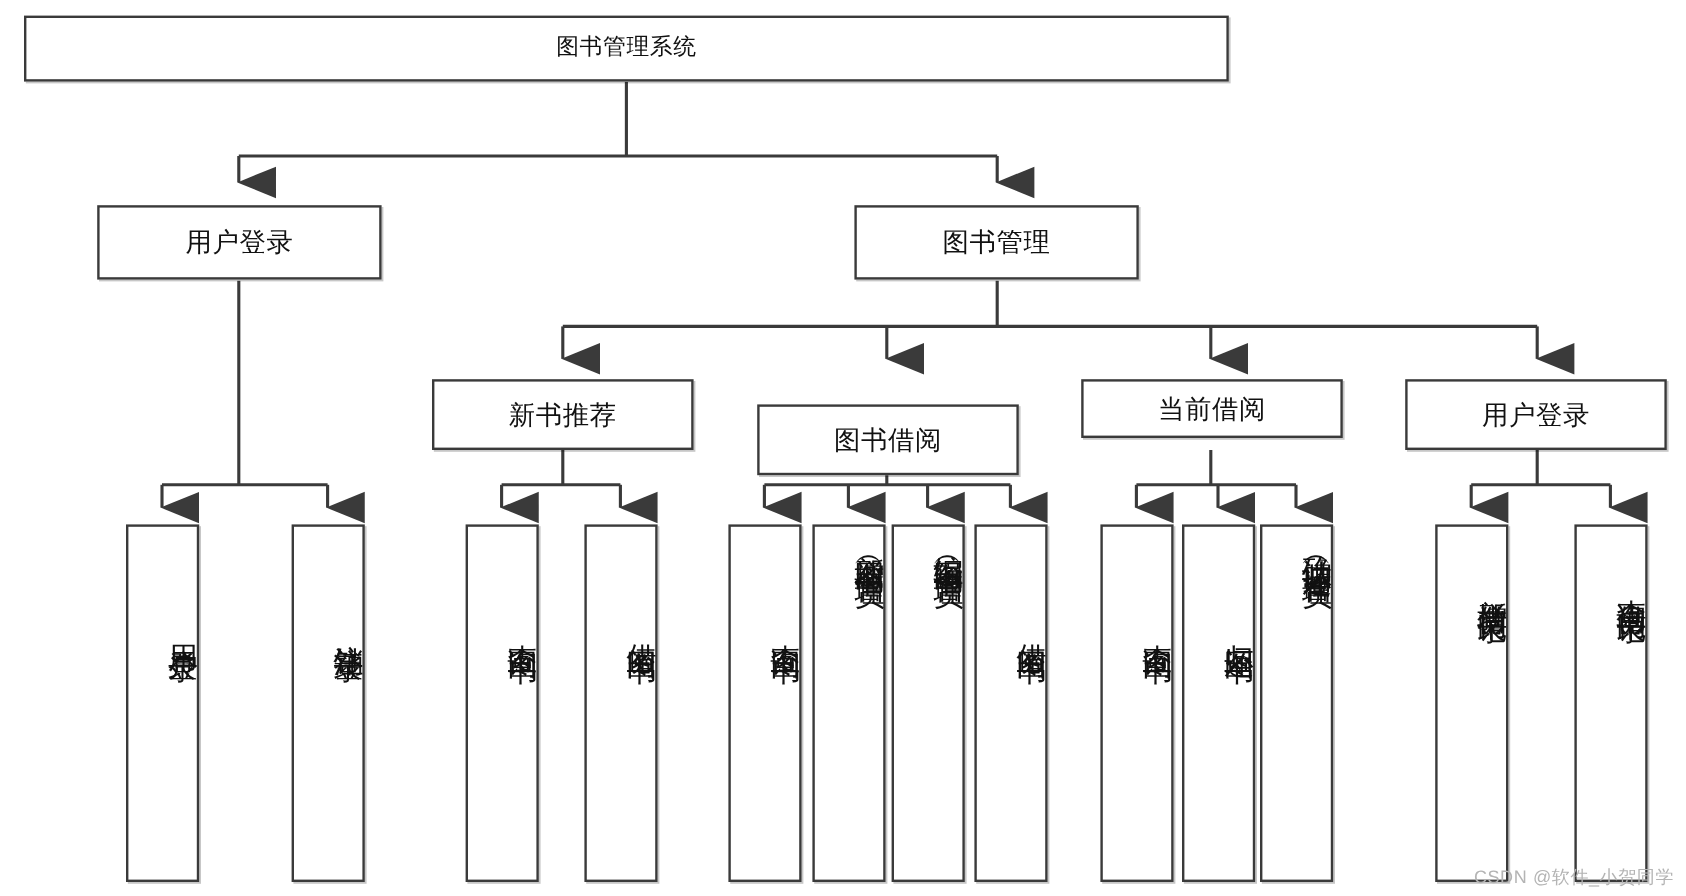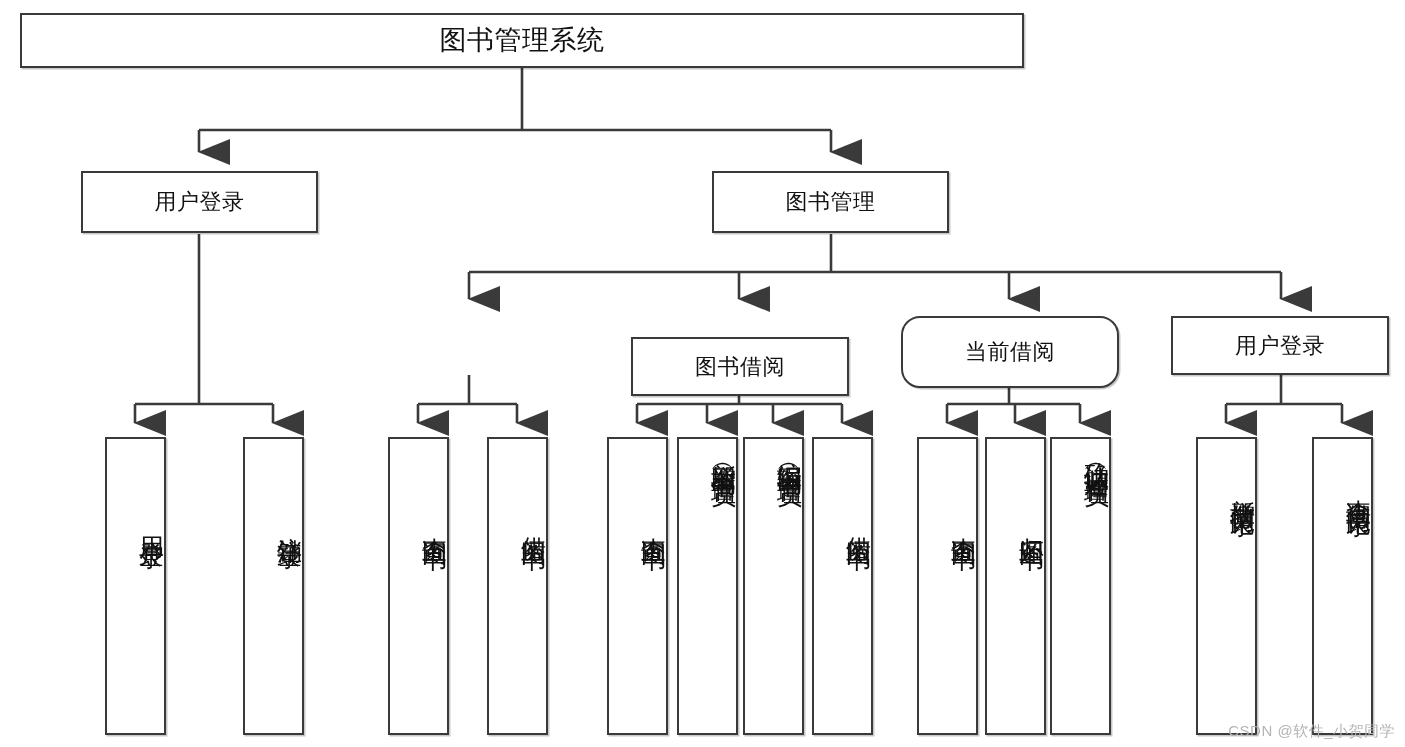--- a/index.html
+++ b/index.html
@@ -21,21 +21,21 @@
     display:block;
     text-align:center;
     line-height:1.06;
     letter-spacing:0.5px;
   }
   
   .h-node .lbl{
     font-size:22px;
     white-space:nowrap;
   }
-  .root .lbl{font-size:27px;}
+  .root .lbl{font-size:19px;}
   
   .v-node{align-items:flex-start;}
   .v-node .lbl{
     writing-mode:vertical-rl;
     text-orientation:upright;
     font-size:25px;
     line-height:1.0;
     letter-spacing:3px;
     width:100%;
     text-align:center;
@@ -113,26 +113,29 @@
   </div>
 
   <div class="node h-node" style="left:81px;top:171px;width:237px;height:62px;">
     <span class="lbl">用户登录</span>
   </div>
 
   <div class="node h-node" style="left:712px;top:171px;width:237px;height:62px;">
     <span class="lbl">图书管理</span>
   </div>
 
+  <div class="node h-node" style="left:360px;top:316px;width:218px;height:59px;">
+    <span class="lbl">新书推荐</span>
+  </div>
 
   <div class="node h-node" style="left:631px;top:316px;width:218px;height:59px;margin-top:21px;">
     <span class="lbl">图书借阅</span>
   </div>
 
-  <div class="node h-node" style="left:901px;top:316px;width:218px;height:72px;border-radius:19px;">
+  <div class="node h-node" style="left:901px;top:316px;width:218px;height:49px;">
     <span class="lbl">当前借阅</span>
   </div>
 
   <div class="node h-node" style="left:1171px;top:316px;width:218px;height:59px;">
     <span class="lbl">用户登录</span>
   </div>
 
   <div class="node v-node" style="left:105px;top:437px;width:61px;height:298px;">
     <span class="lbl" style="padding-top:78px;">用户登录</span>
   </div>

